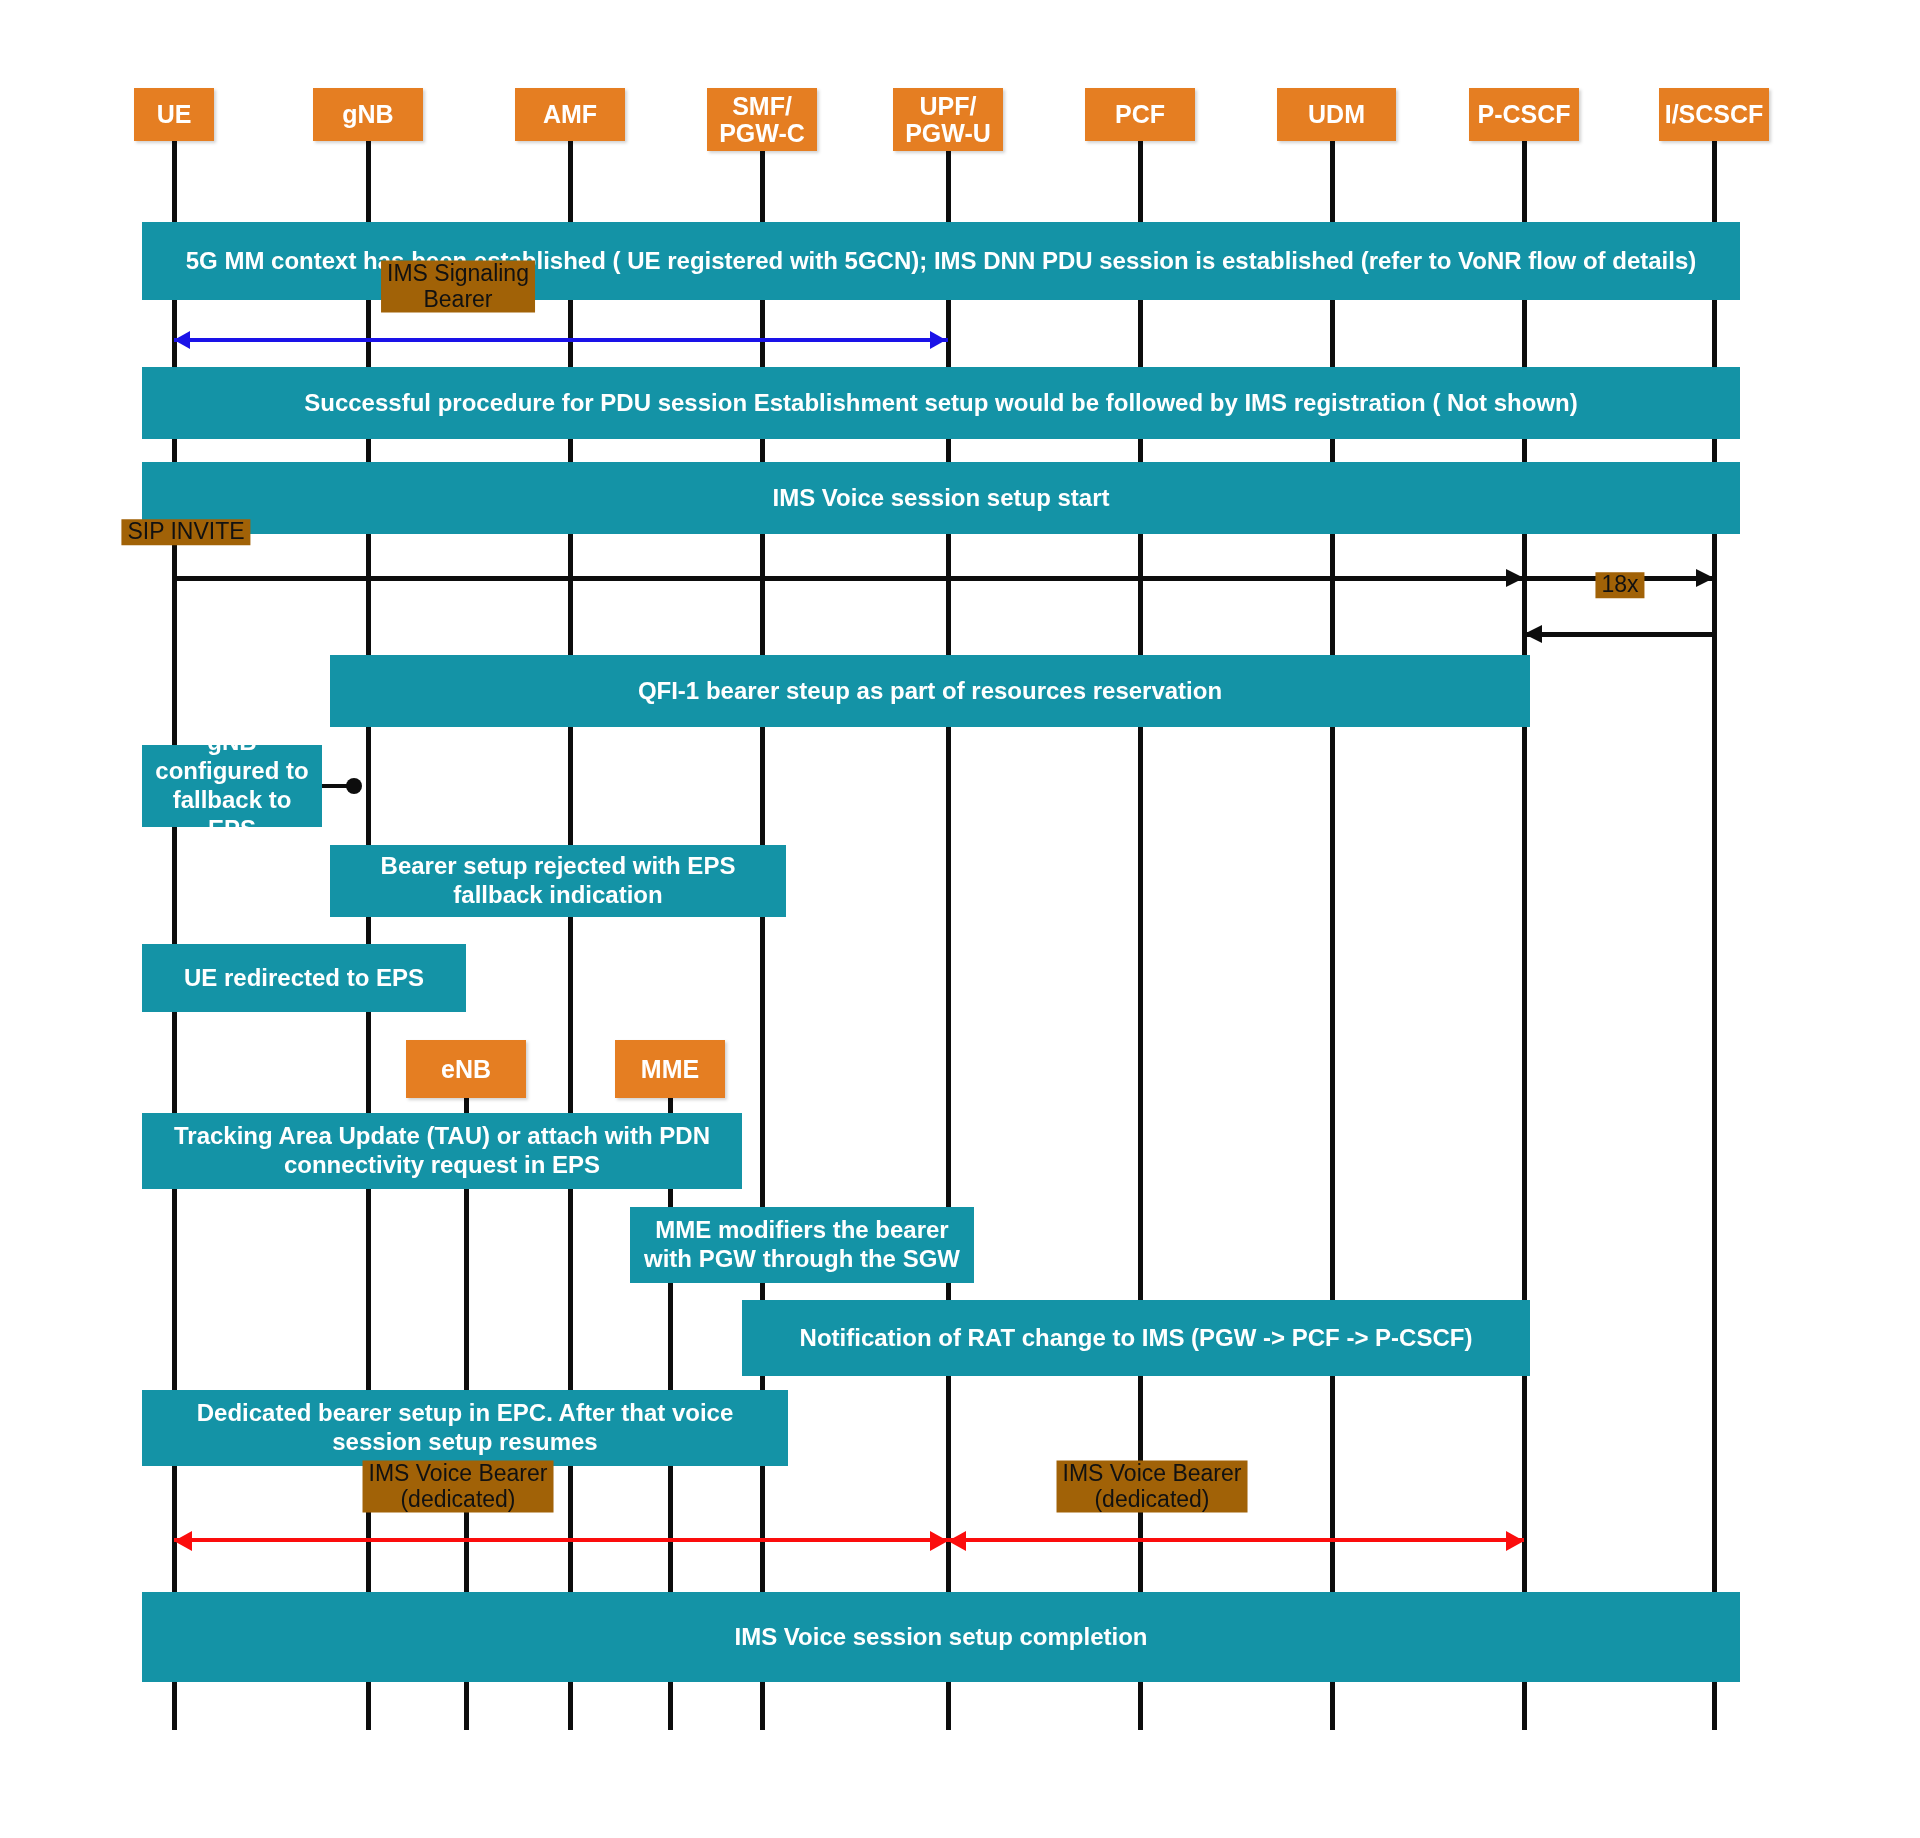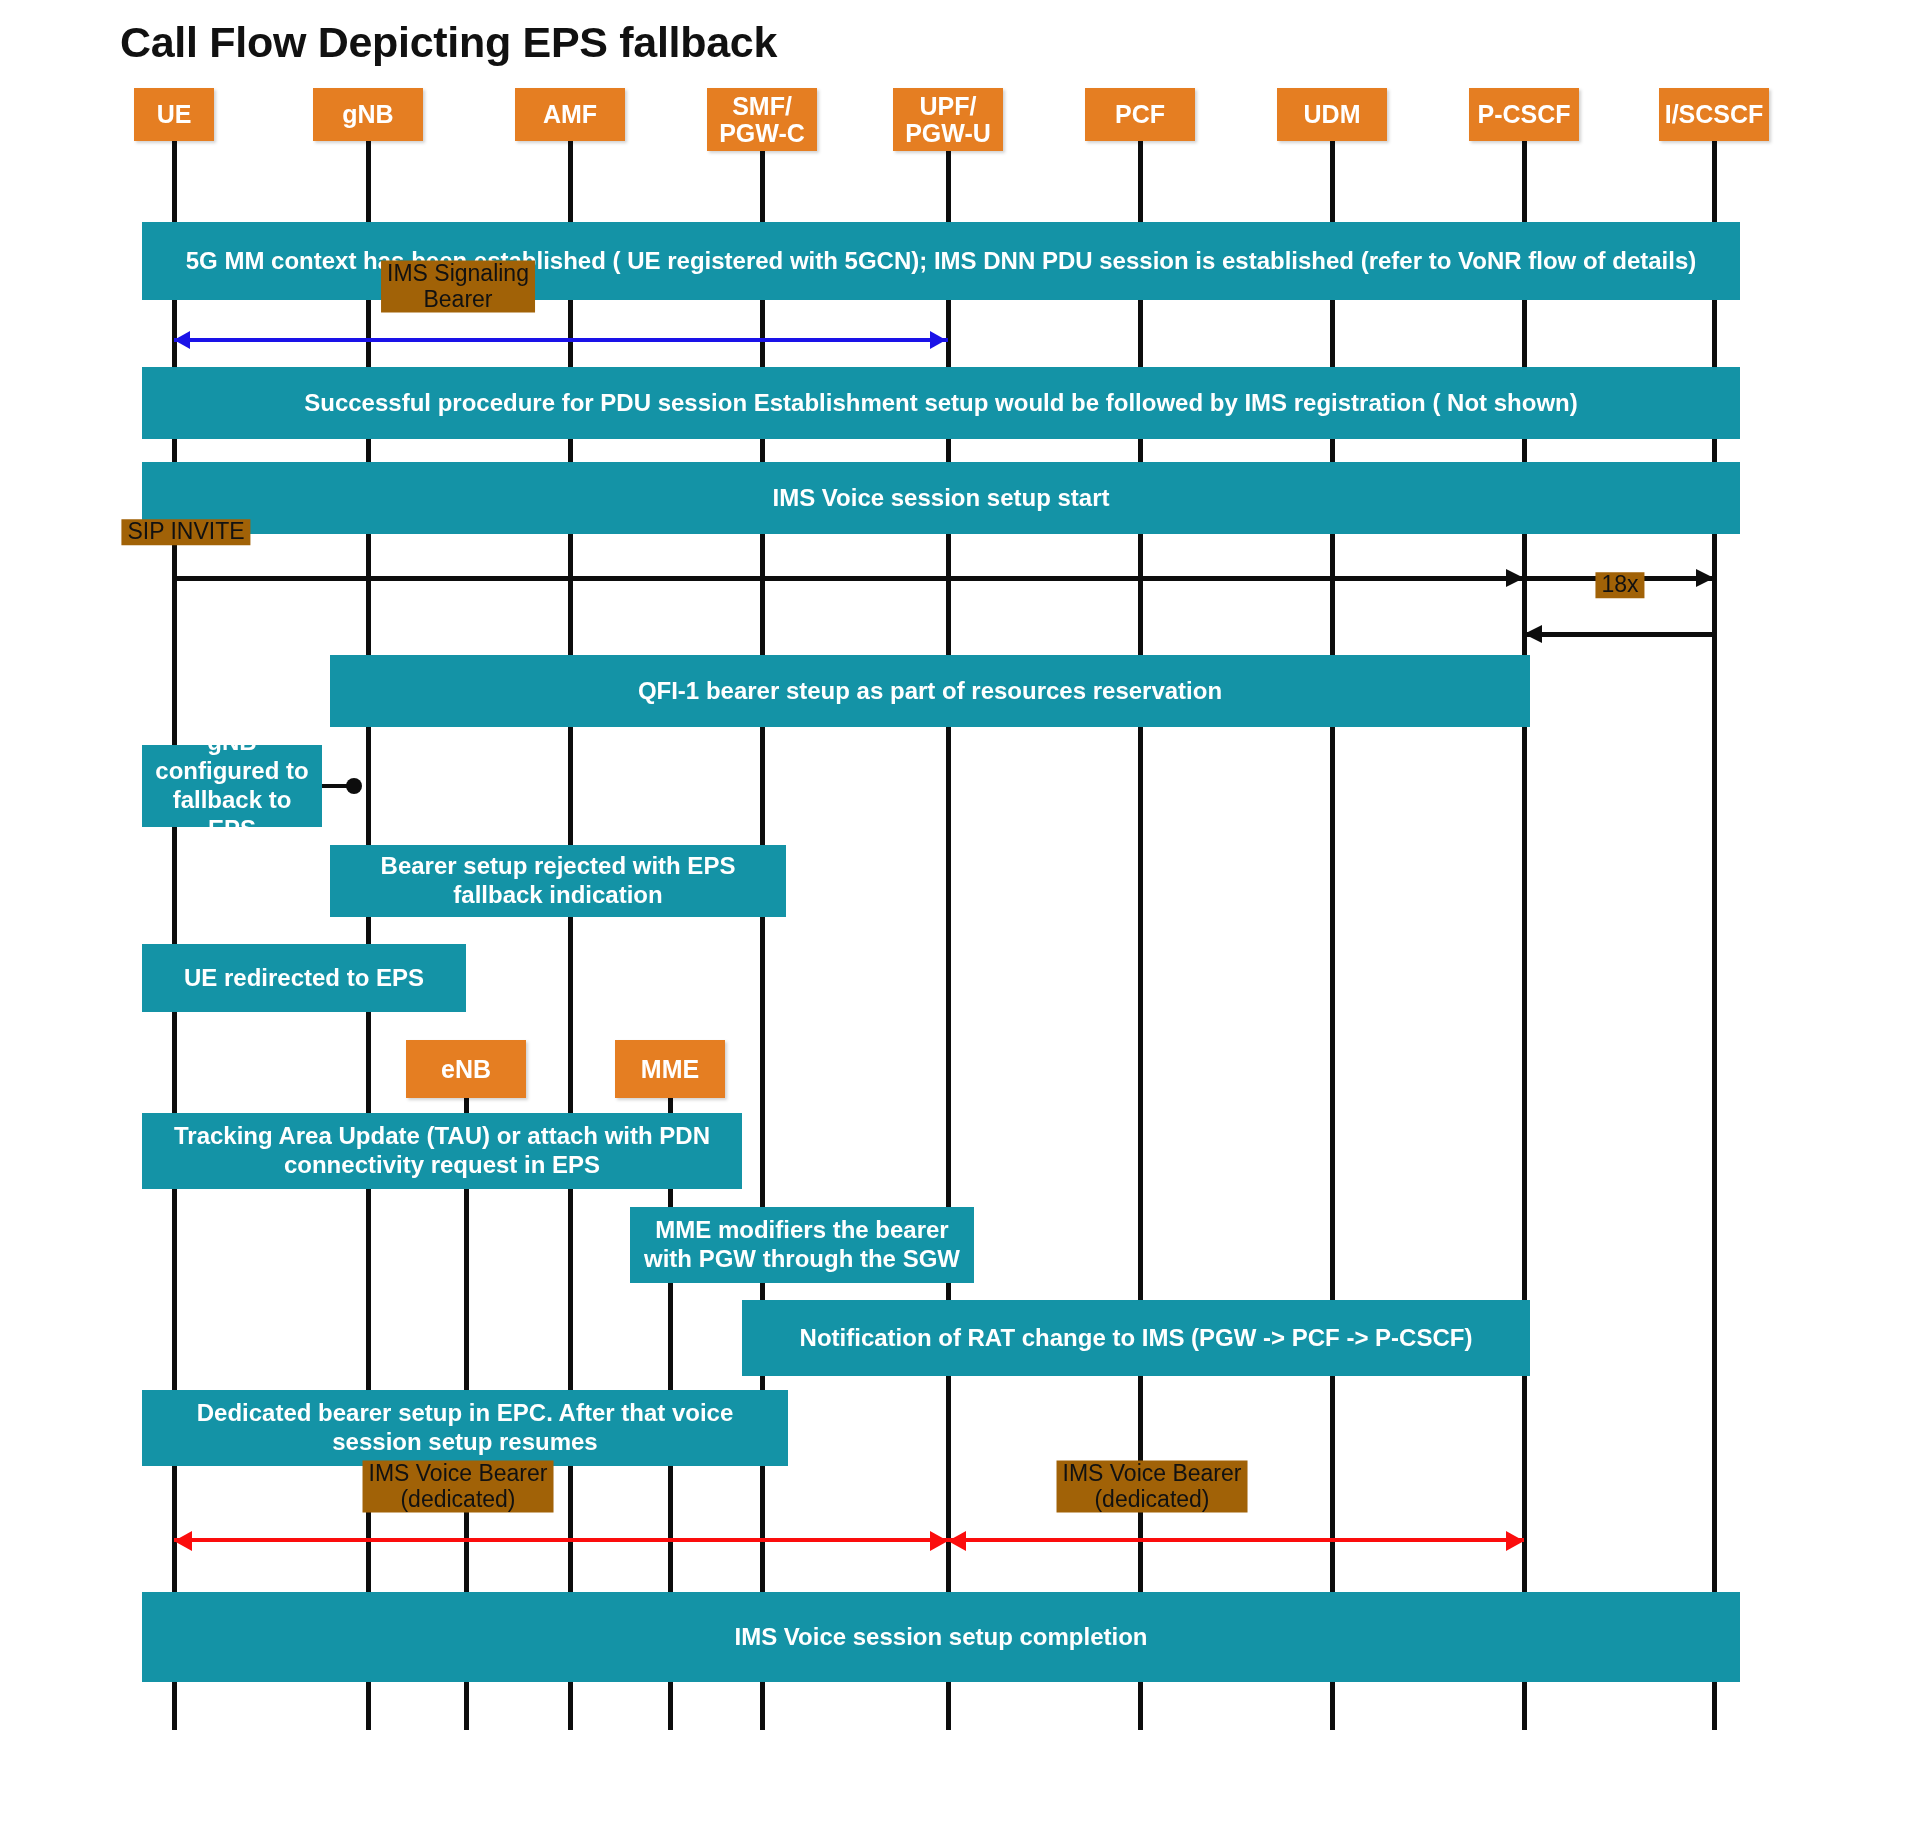--- a/index.html
+++ b/index.html
@@ -152,21 +152,20 @@
     letter-spacing: 1.1px;
     line-height: 1;
     margin-top: 3px;
   }
 </style>
 </head>
 <body>
 
 <div id="canvas">
 
-  <div id="page-title">Call Flow Depicting EPS fallback</div>
 
   <div id="layer-lifelines">
       <div class="lifeline" style="left: 172px; top: 141px; height: 1589px;"></div>
       <div class="lifeline" style="left: 366px; top: 141px; height: 1589px;"></div>
       <div class="lifeline" style="left: 568px; top: 141px; height: 1589px;"></div>
       <div class="lifeline" style="left: 760px; top: 151px; height: 1579px;"></div>
       <div class="lifeline" style="left: 946px; top: 151px; height: 1579px;"></div>
       <div class="lifeline" style="left: 1138px; top: 141px; height: 1589px;"></div>
       <div class="lifeline" style="left: 1330px; top: 141px; height: 1589px;"></div>
       <div class="lifeline" style="left: 1522px; top: 141px; height: 1589px;"></div>
@@ -188,21 +187,21 @@
         <span style="white-space: pre-line;">SMF/
 PGW-C</span>
       </div>
       <div class="node" style="left: 893px; top: 88px; width: 110px; height: 63px;">
         <span style="white-space: pre-line;">UPF/
 PGW-U</span>
       </div>
       <div class="node" style="left: 1085px; top: 88px; width: 110px; height: 53px;">
         <span style="white-space: pre-line;">PCF</span>
       </div>
-      <div class="node" style="left: 1277px; top: 88px; width: 110px; height: 53px;">
+      <div class="node" style="left: 1277px; top: 88px; width: 119px; height: 53px;">
         <span style="white-space: pre-line;">UDM</span>
       </div>
       <div class="node" style="left: 1469px; top: 88px; width: 110px; height: 53px;">
         <span style="white-space: pre-line;">P-CSCF</span>
       </div>
       <div class="node" style="left: 1659px; top: 88px; width: 110px; height: 53px;">
         <span style="white-space: pre-line;">I/SCSCF</span>
       </div>
       <div class="node" style="left: 406px; top: 1040px; width: 120px; height: 58px; z-index: 3;">
         <span>eNB</span>

